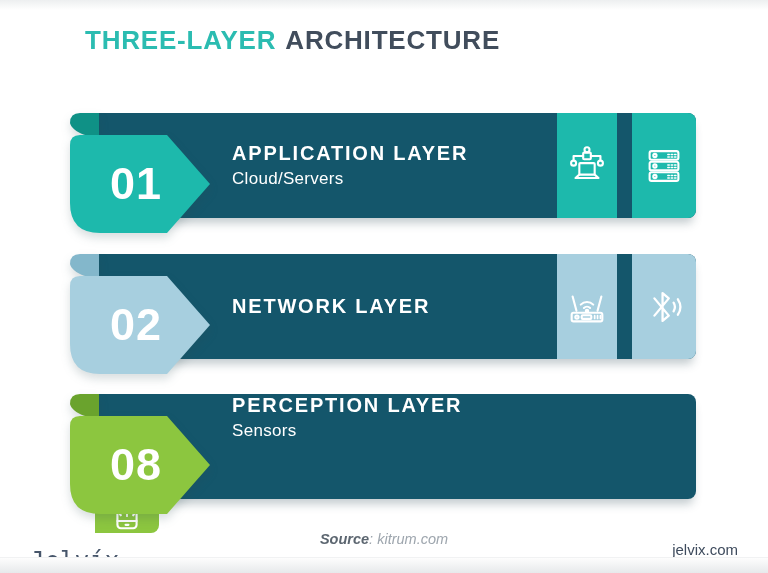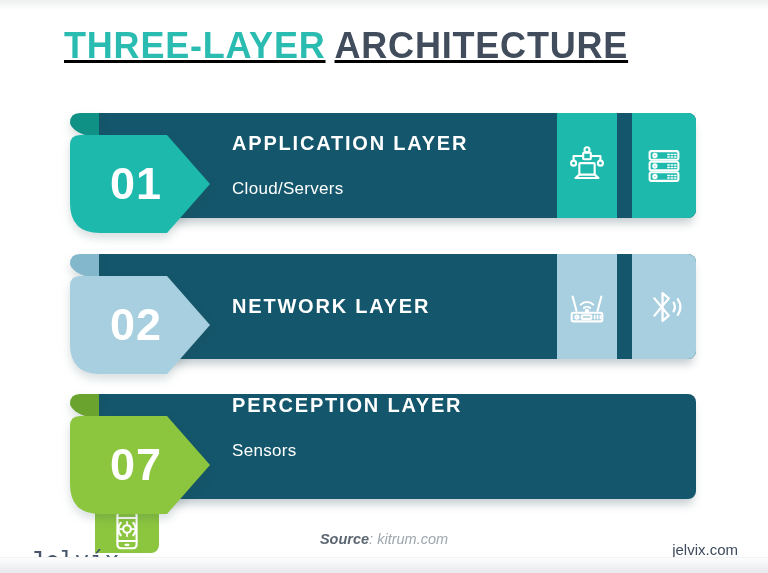--- a/index.html
+++ b/index.html
@@ -11,40 +11,40 @@
   .top-fade {
     position:absolute; left:0; top:0; right:0; height:10px;
     background:linear-gradient(#edeff0, #ffffff);
   }
   .bottom-fade {
     position:absolute; left:0; bottom:0; right:0; height:16px;
     background:linear-gradient(#fdfdfd, #e7e9eb);
     border-top:1px solid #f1f2f3;
   }
   .main-title {
-    position:absolute; left:64px; top:25px;
-    font-size:36px; font-weight:800; letter-spacing:0.8px; white-space:nowrap;text-decoration:underline;
+    position:absolute; left:85px; top:25px;
+    font-size:26px; font-weight:800; letter-spacing:0.8px; white-space:nowrap;
   }
   .main-title .hl { color:#2bbcb1; }
   .main-title .rest { color:#414d5c; margin-left:9px; }
 
   .row { position:absolute; left:70px; width:627px; height:126px; }
   .row-1 { top:113px; }
   .row-2 { top:254px; }
   .row-3 { top:394px; }
 
   .bar {
     position:absolute; left:25px; top:0; width:601px; height:105px;
     background:#14566b; border-radius:3px 8px 8px 3px;
     display:flex; align-items:stretch;
     box-shadow:0 8px 10px -3px rgba(40,70,80,0.28);
   }
   .bar-text {
     flex:1; display:flex; flex-direction:column; justify-content:center;
-    padding-left:137px; gap:24px; color:#ffffff;
+    padding-left:137px; gap:4px; color:#ffffff;
   }
   .layer-name { font-size:20px; font-weight:800; letter-spacing:1.8px; white-space:nowrap; }
   .layer-desc { font-size:17px; font-weight:400; letter-spacing:0.3px; white-space:nowrap; }
 
   .icon-box {
     width:60px; display:flex; align-items:center; justify-content:center;
     background:#1db9ac;
   }
   .icon-box.last { width:64px; border-radius:0 8px 8px 0; }
   .icon-gap { width:15px; }
@@ -183,21 +183,21 @@
           <path d="M17.5 16.5 A9.5 9.5 0 0 0 17.5 29.5"></path>
           <path d="M30.5 16.5 A9.5 9.5 0 0 1 30.5 29.5"></path>
           <path stroke-width="1.8" d="M24 15.5 v2.5 M24 28 v2.5 M16.5 23 h2.5 M29 23 h2.5"></path>
         </svg>
       </div>
     </div>
     <svg class="ribbon" width="140" height="122" viewBox="0 0 140 122">
       <path class="fold-path" d="M10 0 H29 V24 C15 24 2 18 0 10 Q0 0 10 0 Z" fill="#6aa32d"></path>
       <path class="chevron-path" d="M10 22 H97 L140 71 L97 120 H30 Q0 120 0 90 V32 Q0 22 10 22 Z" fill="#8cc63f"></path>
     </svg>
-    <div class="num">07</div>
+    <div class="num">08</div>
   </div>
 
   <div class="footer-logo">Jelvíx</div>
   <div class="footer-source"><span class="src-label">Source</span><span>: </span><span>kitrum.com</span></div>
   <div class="footer-site">jelvix.com</div>
 
   <div class="bottom-fade"></div>
 </div>
 
 </body></html>

